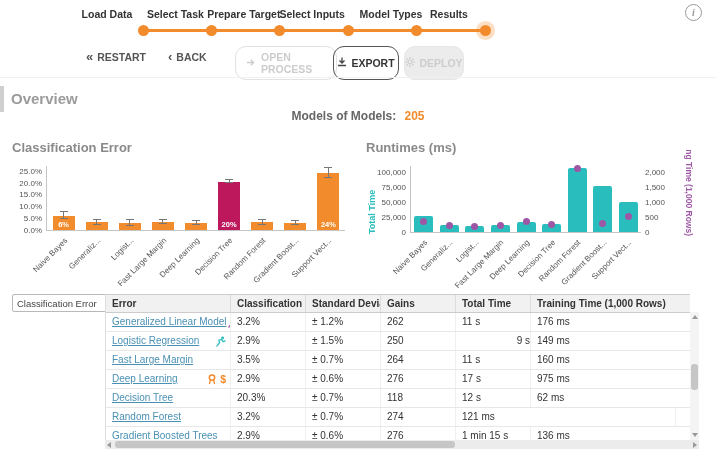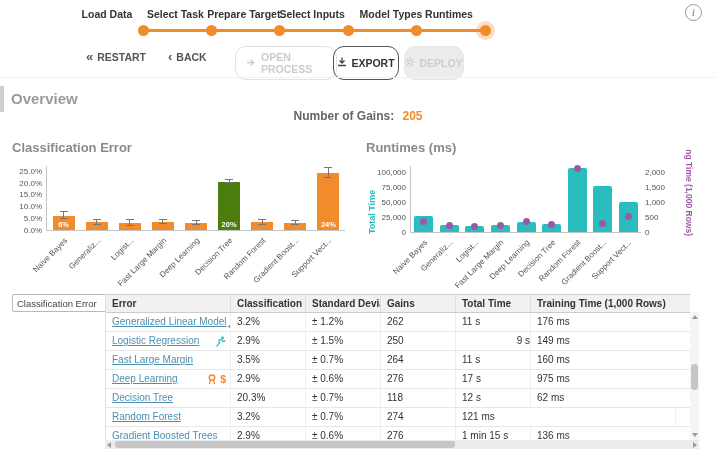--- a/index.html
+++ b/index.html
@@ -80,21 +80,21 @@
       <div class="step-label" style="left: 107px;">Load Data</div>
       <div class="step-dot" style="left: 137.5px; background: rgb(242, 139, 43);"></div>
       <div class="step-label" style="left: 175.4px;">Select Task</div>
       <div class="step-dot" style="left: 205.9px; background: rgb(242, 139, 43);"></div>
       <div class="step-label" style="left: 243.8px;">Prepare Target</div>
       <div class="step-dot" style="left: 274.3px; background: rgb(242, 139, 43);"></div>
       <div class="step-label" style="left: 312.2px;">Select Inputs</div>
       <div class="step-dot" style="left: 342.7px; background: rgb(242, 139, 43);"></div>
       <div class="step-label" style="left: 391px;">Model Types</div>
       <div class="step-dot" style="left: 411.1px; background: rgb(242, 139, 43);"></div>
-      <div class="step-label" style="left: 449px;">Runtimes</div>
+      <div class="step-label" style="left: 449px;">Results</div>
       <div class="step-dot current" style="left: 479.5px; background: rgb(242, 139, 43);"></div>
     </div>
 
   <div class="toolbar-btn" style="left:86px;">
     <span class="chev">«</span>
     <span>RESTART</span>
   </div>
   <div class="toolbar-btn" style="left:168px;">
     <span class="chev">‹</span>
     <span>BACK</span>
@@ -131,21 +131,21 @@
           </g>
         </svg>
     </span>
     <span>DEPLOY</span>
   </div>
   <div class="top-divider"></div>
 
   <div class="accent-bar"></div>
   <div class="overview-title">Overview</div>
   <div class="models-line">
-    <span>Number of Gains:</span>
+    <span>Models of Models:</span>
     <span class="models-count" style="color:#f28b2b;">205</span>
   </div>
 
   <div class="chart-title" style="left:12px;top:140px;">Classification Error</div>
   <div id="c0" style="position: absolute; left: 12px; top: 138px; width: 345px; height: 135px;">
       <div class="plot" style="left: 34px; top: 28px; width: 298px; height: 64px;">
         <div class="bar" style="left: 5.55556px; width: 22px; height: 14.2222px; background: rgb(242, 139, 43);">
           <div class="bar-label">6%</div>
         </div>
         <div class="err-line" style="left: 16.0556px; width: 1px; bottom: 10.6667px; height: 7.11111px;"></div>
@@ -160,21 +160,21 @@
         <div class="err-cap" style="left: 78.7778px; width: 8px; height: 1px; bottom: 9.71852px;"></div>
         <div class="err-cap" style="left: 78.7778px; width: 8px; height: 1px; bottom: 4.02963px;"></div>
         <div class="bar" style="left: 104.889px; width: 22px; height: 8.2963px; background: rgb(242, 139, 43);"></div>
         <div class="err-line" style="left: 115.389px; width: 1px; bottom: 6.16296px; height: 4.26667px;"></div>
         <div class="err-cap" style="left: 111.889px; width: 8px; height: 1px; bottom: 10.4296px;"></div>
         <div class="err-cap" style="left: 111.889px; width: 8px; height: 1px; bottom: 6.16296px;"></div>
         <div class="bar" style="left: 138px; width: 22px; height: 6.87407px; background: rgb(242, 139, 43);"></div>
         <div class="err-line" style="left: 148.5px; width: 1px; bottom: 4.97778px; height: 3.79259px;"></div>
         <div class="err-cap" style="left: 145px; width: 8px; height: 1px; bottom: 8.77037px;"></div>
         <div class="err-cap" style="left: 145px; width: 8px; height: 1px; bottom: 4.97778px;"></div>
-        <div class="bar" style="left: 171.111px; width: 22px; height: 48.1185px; background: #4d7c0f;">
+        <div class="bar" style="left: 171.111px; width: 22px; height: 48.1185px; background: #be185d;">
           <div class="bar-label">20%</div>
         </div>
         <div class="err-line" style="left: 181.611px; width: 1px; bottom: 46.6963px; height: 2.84444px;"></div>
         <div class="err-cap" style="left: 178.111px; width: 8px; height: 1px; bottom: 49.5407px;"></div>
         <div class="err-cap" style="left: 178.111px; width: 8px; height: 1px; bottom: 46.6963px;"></div>
         <div class="bar" style="left: 204.222px; width: 22px; height: 7.58519px; background: rgb(242, 139, 43);"></div>
         <div class="err-line" style="left: 214.722px; width: 1px; bottom: 5.45185px; height: 4.26667px;"></div>
         <div class="err-cap" style="left: 211.222px; width: 8px; height: 1px; bottom: 9.71852px;"></div>
         <div class="err-cap" style="left: 211.222px; width: 8px; height: 1px; bottom: 5.45185px;"></div>
         <div class="bar" style="left: 237.333px; width: 22px; height: 6.87407px; background: rgb(242, 139, 43);"></div>

